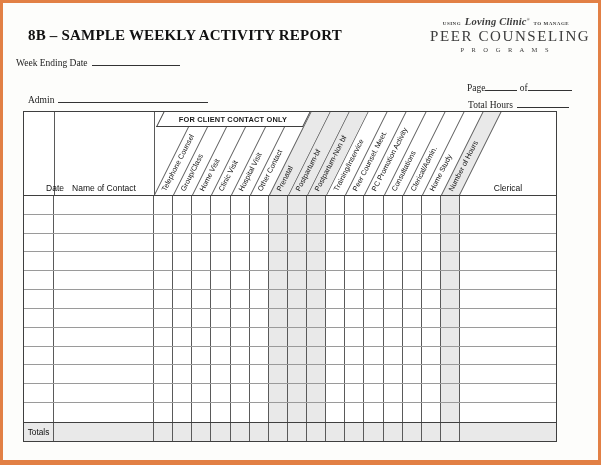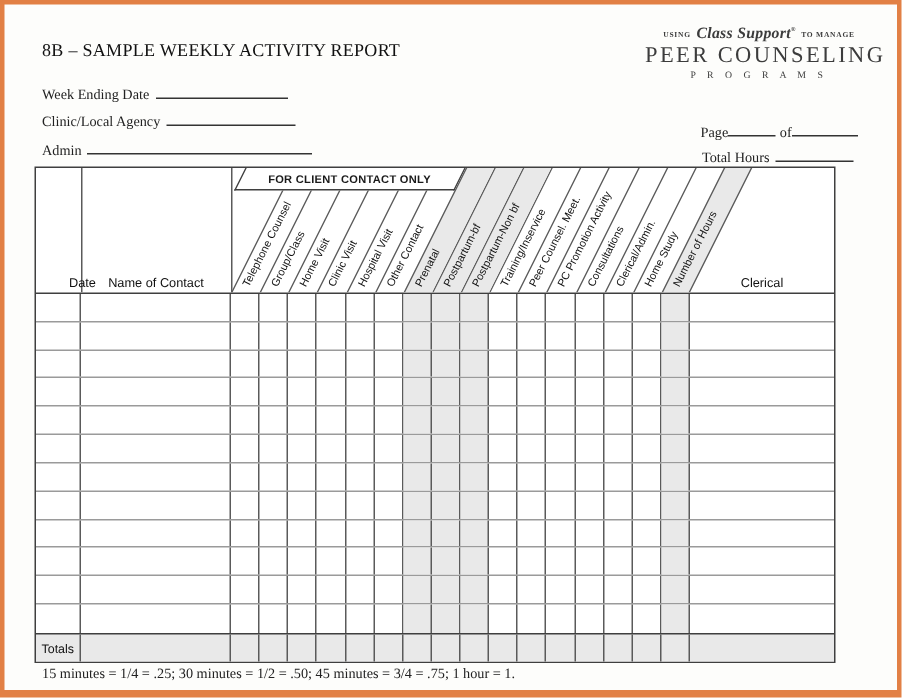--- a/index.html
+++ b/index.html
@@ -6,21 +6,21 @@
   body { background: #ffffff; font-family: "Liberation Serif", serif; }
   .canvas {
     position: relative; width: 601px; height: 465px;
     background: #fdfdfb;
     border: 3px solid var(--frame, #e28045);
     border-bottom-width: 5px;
     overflow: hidden;
     color: #1a1a1a;
   }
   
-  .title-block { position: absolute; left: 25px; top: 23px; font-weight: normal; font-size: 12px; line-height: 1.32; letter-spacing: .2px; color: #111; }
+  .title-block { position: absolute; left: 25px; top: 23px; font-weight: bold; font-size: 15px; line-height: 1.32; letter-spacing: .2px; color: #111; }
   .logo { position: absolute; left: 427px; top: 13px; width: 152px; text-align: center; color: #3c3c3c; }
   .logo-line1 { font-size: 5px; letter-spacing: .5px; font-weight: bold; white-space: nowrap; }
   .logo-brand { font-size: 10.5px; font-style: italic; font-weight: bold; letter-spacing: .2px; margin: 0 2px; }
   .logo-brand sup { font-size: 4px; }
   .logo-org { font-size: 15px; letter-spacing: 1.6px; margin-top: 1px; white-space: nowrap; }
   .logo-programs { font-size: 6.5px; letter-spacing: 3px; margin-top: 1px; }
   
   .field { position: absolute; font-size: 9.5px; white-space: nowrap; color: #222; }
   .fline { display: inline-block; border-bottom: 1px solid #333; height: 9px; vertical-align: baseline; margin-left: 4px; }
   
@@ -51,32 +51,29 @@
 
 <div class="canvas" style="--frame: #e28045; --shade: #e9e9e9; --dark: #3f3f3f; --mid: #5a5a5a; --light: #9a9a9a;">
 
   <div class="title-block">
     <div>8B – SAMPLE WEEKLY ACTIVITY REPORT</div>
   </div>
 
   <div class="logo">
     <div class="logo-line1">
       <span>USING</span>
-      <span class="logo-brand"><span>Class Support</span><sup>®</sup></span>
+      <span class="logo-brand"><span>Loving Clinic</span><sup>®</sup></span>
       <span>TO MANAGE</span>
     </div>
     <div class="logo-org">PEER COUNSELING</div>
     <div class="logo-programs">P R O G R A M S</div>
   </div>
 
-  <div class="field" style="left:25px; top:54px;">
+  <div class="field" style="left:13px; top:54px;">
     <span>Week Ending Date</span><span class="fline" style="width:88px;"></span>
-  </div>
-  <div class="field" style="left:25px; top:72px;">
-    <span>Clinic/Local Agency</span><span class="fline" style="width:86px;"></span>
   </div>
   <div class="field" style="left:25px; top:91px;">
     <span>Admin</span><span class="fline" style="width:150px;"></span>
   </div>
   <div class="field" style="left:464px; top:79px;">
     <span>Page</span><span class="fline" style="width:32px; margin-left:0;"></span>
     <span>of</span><span class="fline" style="width:44px; margin-left:0;"></span>
   </div>
   <div class="field" style="left:465px; top:96px;">
     <span>Total Hours</span><span class="fline" style="width:52px;"></span>
@@ -395,15 +392,14 @@
         <div class="tcell"></div>
         <div class="tcell"></div>
         <div class="tcell"></div>
         <div class="tcell"></div>
         <div class="tcell"></div>
         <div class="tcell"></div>
         <div class="tcell"></div>
       </div>
   </div>
 
-  <div class="footnote">15 minutes = 1/4 = .25; 30 minutes = 1/2 = .50; 45 minutes = 3/4 = .75; 1 hour = 1.</div>
 
 </div>
 
 </body></html>

